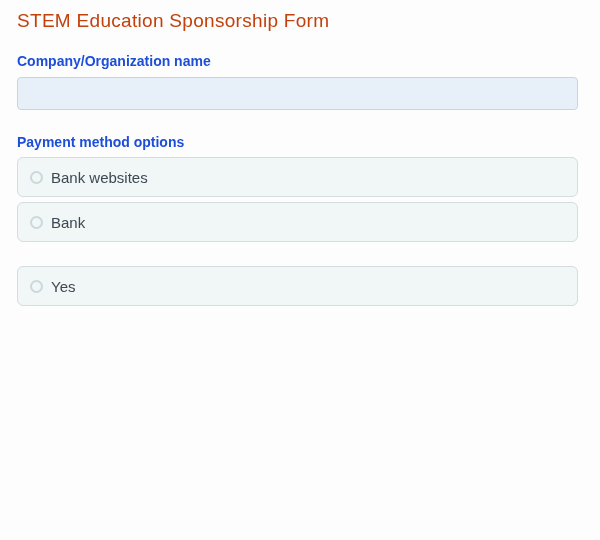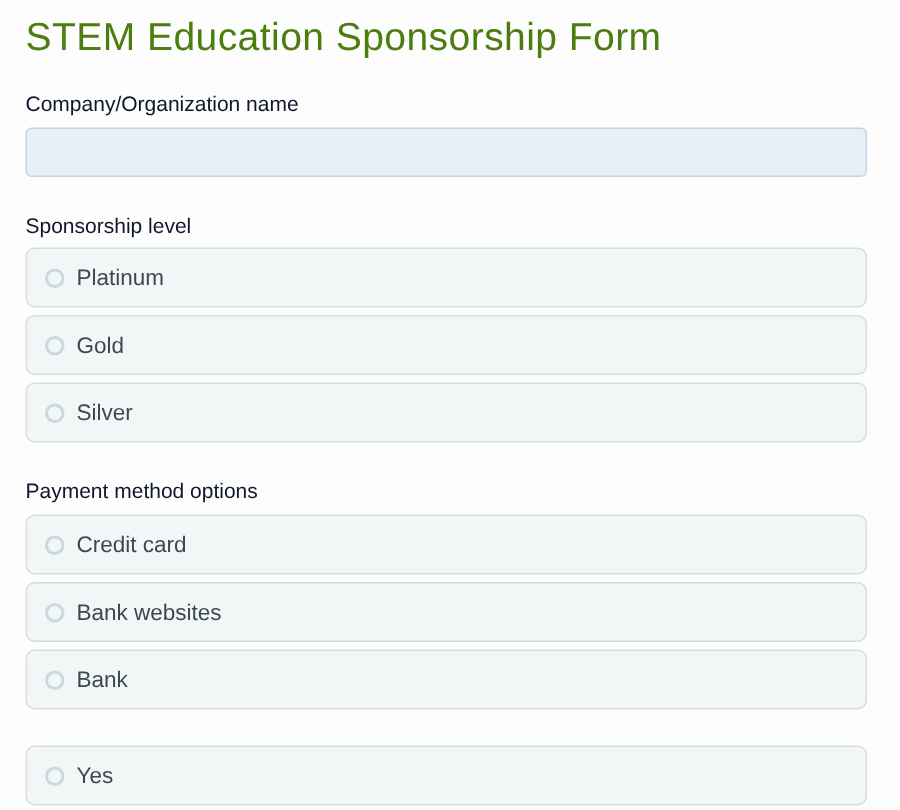--- a/index.html
+++ b/index.html
@@ -9,34 +9,35 @@
     width: 600px;
     height: 540px;
     overflow: hidden;
     background: #fdfdfd;
     font-family: "Liberation Sans", sans-serif;
   }
   .form-container {
     padding: 10px 22px 0 17px;
   }
   .page-title {
-    font-size: 26px;
+    font-size: 19px;
     font-weight: 400;
     letter-spacing: 0.3px;
-    color: #4d7c0f;
+    color: #c2410c;
     margin: 0 0 21px 0;
     line-height: 1.15;
   }
   .field-group { margin-top: 24px; }
   .field-group.first { margin-top: 0; }
   .field-label {
     font-size: 14px;
-    color: #0f172a;
+    color: #1d4ed8;
     margin: 14px 0 7px 0;
     line-height: 1.2;
+    font-weight: bold;
   }
   .text-input {
     display: block;
     width: 100%;
     height: 33px;
     background: #e7f0f9;
     border: 1px solid #c5d6e2;
     border-radius: 4px;
     padding: 0 10px;
     font-size: 15px;
@@ -75,46 +76,24 @@
 
 <div class="form-container">
 
   <h1 class="page-title">STEM Education Sponsorship Form</h1>
 
   <div class="field-group first">
     <div class="field-label">Company/Organization name</div>
     <input type="text" class="text-input" value="" style="">
   </div>
 
-  <div class="field-group">
-    <div class="field-label">Sponsorship level</div>
-
-    <div class="option-card">
-      <span class="radio-ring"></span>
-      <span class="option-label">Platinum</span>
-    </div>
-
-    <div class="option-card">
-      <span class="radio-ring"></span>
-      <span class="option-label">Gold</span>
-    </div>
-
-    <div class="option-card">
-      <span class="radio-ring"></span>
-      <span class="option-label">Silver</span>
-    </div>
-  </div>
 
   <div class="field-group">
     <div class="field-label">Payment method options</div>
 
-    <div class="option-card">
-      <span class="radio-ring"></span>
-      <span class="option-label">Credit card</span>
-    </div>
 
     <div class="option-card">
       <span class="radio-ring"></span>
       <span class="option-label">Bank websites</span>
     </div>
 
     <div class="option-card">
       <span class="radio-ring"></span>
       <span class="option-label">Bank</span>
     </div>

